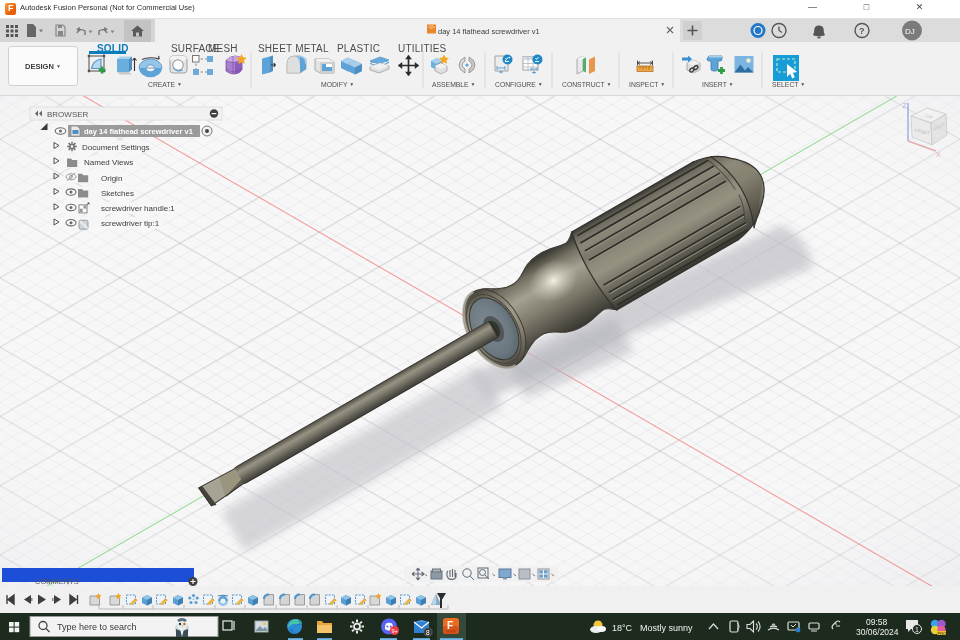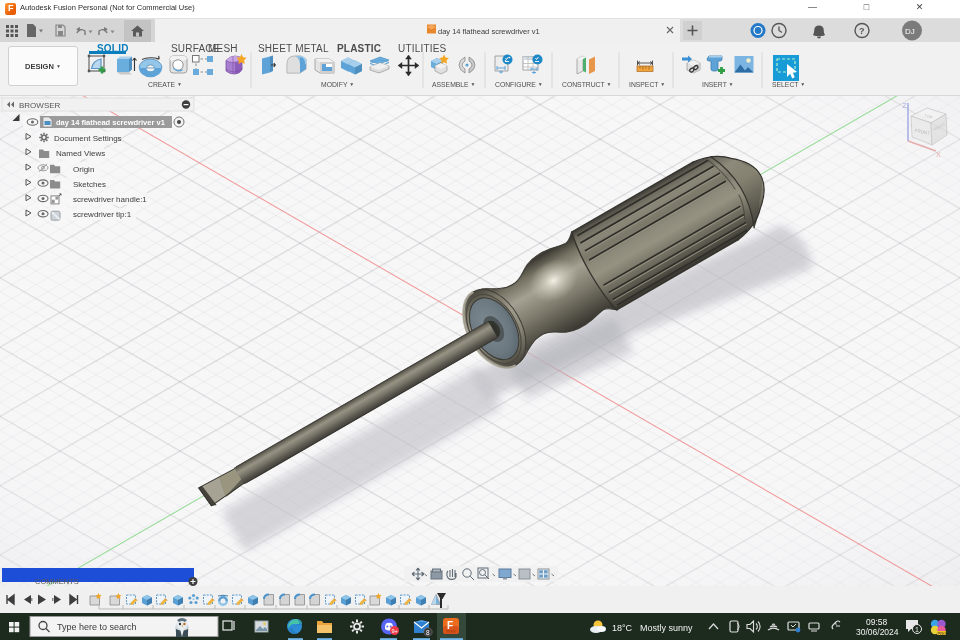--- a/index.html
+++ b/index.html
@@ -17,21 +17,21 @@
 #toolbar{left:0;top:42px;width:960px;height:54px;background:#f1f1f1;border-bottom:1px solid #d8d8d8;box-sizing:border-box;}
 #designbtn{position:absolute;left:8px;top:4px;width:68px;height:38px;background:#fbfbfb;border:1px solid #d0d0d0;border-radius:3px;font-size:7.5px;font-weight:bold;color:#3a3a3a;text-align:center;line-height:38px;}
 .rtab{position:absolute;top:1px;font-size:10px;color:#4d4d4d;letter-spacing:0.2px;}
 .rtab.sel{color:#0a7dbd;font-weight:bold;}
 .rtabline{position:absolute;left:89px;top:9px;width:37px;height:3px;background:#0a7dbd;}
 .glabel{position:absolute;top:39px;font-size:6.8px;color:#4d4d4d;}
 .caret{font-size:5px;color:#555;vertical-align:1px;}
 
 #viewport{left:0;top:96px;width:960px;height:490px;}
 
-#browser{left:0;top:96px;width:260px;height:130px;font-size:8px;color:#3c3c3c;}
+#browser{left:0;top:105px;width:260px;height:130px;font-size:8px;color:#3c3c3c;padding-left:28px;}
 
 #comments{left:2px;top:568px;width:192px;height:14px;background:rgba(240,240,240,0.97);border:7px solid #1d4ed8;box-sizing:border-box;font-size:7.5px;color:#555;}
 #navbar{left:404px;top:566px;width:154px;height:16px;background:rgba(240,240,240,0.95);}
 
 #timeline{left:0;top:586px;width:960px;height:27px;background:#f0f0f0;}
 
 #taskbar{left:0;top:613px;width:960px;height:27px;background:#eab308;text-align:center;}
 </style>
 </head>
 <body>
@@ -287,21 +287,21 @@
   </svg>
 </div>
 
 <div id="toolbar" class="abs">
   <div id="designbtn">DESIGN <span class="caret">▼</span></div>
   <div class="rtab sel" style="left:97px;">SOLID</div>
   <div class="rtabline"></div>
   <div class="rtab" style="left:147px;padding-left:24px;">SURFACE</div>
   <div class="rtab" style="left:208px;">MESH</div>
   <div class="rtab" style="left:258px;">SHEET METAL</div>
-  <div class="rtab" style="left:337px;font-weight:bold;">PLASTIC</div>
+  <div class="rtab" style="left:337px;">PLASTIC</div>
   <div class="rtab" style="left:398px;">UTILITIES</div>
   <svg width="960" height="54" style="position:absolute;left:0;top:0;" xmlns="http://www.w3.org/2000/svg">
     <g stroke="#d7d7d7" stroke-width="1">
       <line x1="251" y1="10" x2="251" y2="46"></line>
         <line x1="423" y1="10" x2="423" y2="46"></line>
       <line x1="485" y1="10" x2="485" y2="46"></line>
         <line x1="552" y1="10" x2="552" y2="46"></line>
       <line x1="619" y1="10" x2="619" y2="46"></line>
         <line x1="673" y1="10" x2="673" y2="46"></line>
       <line x1="762" y1="10" x2="762" y2="46"></line>

